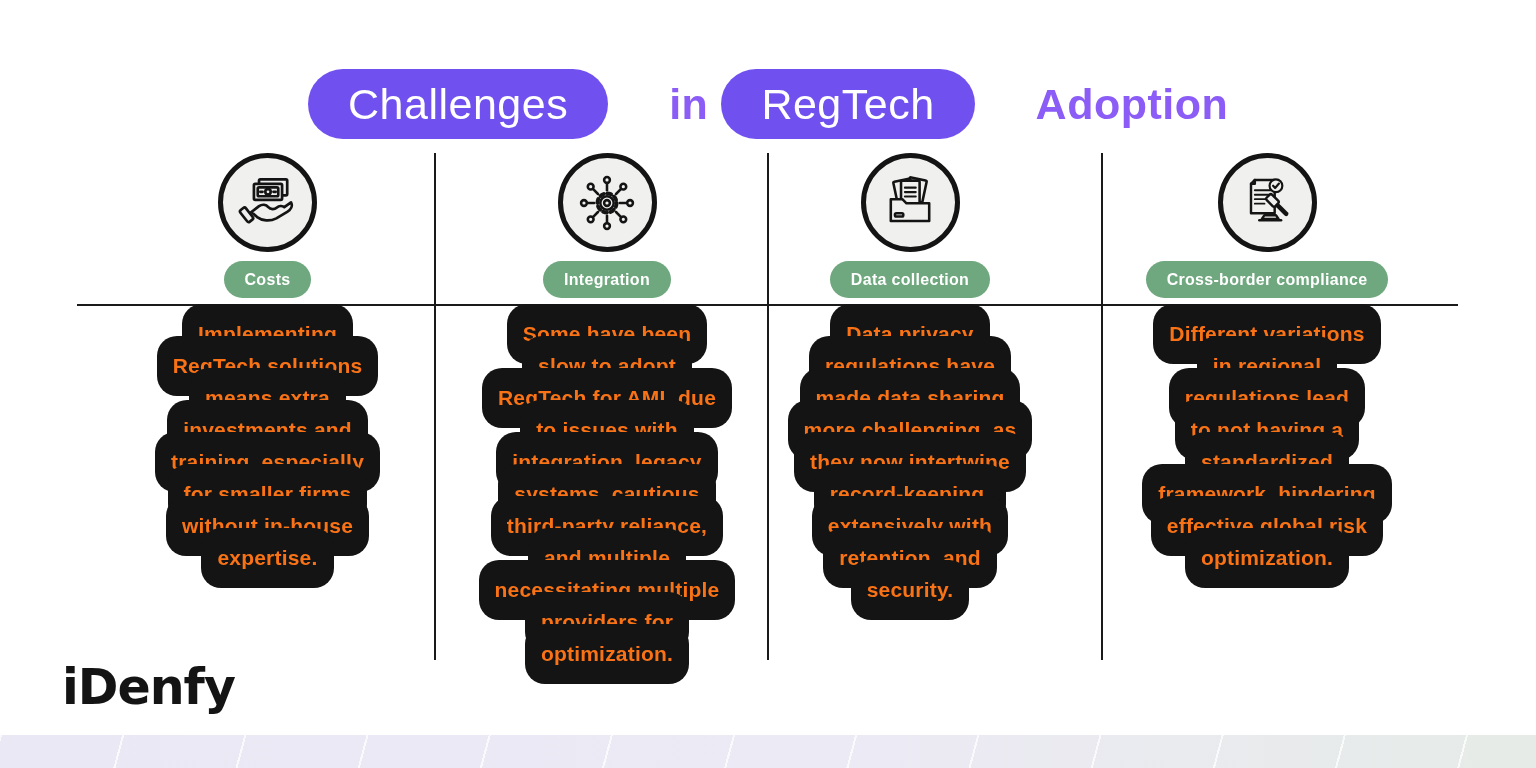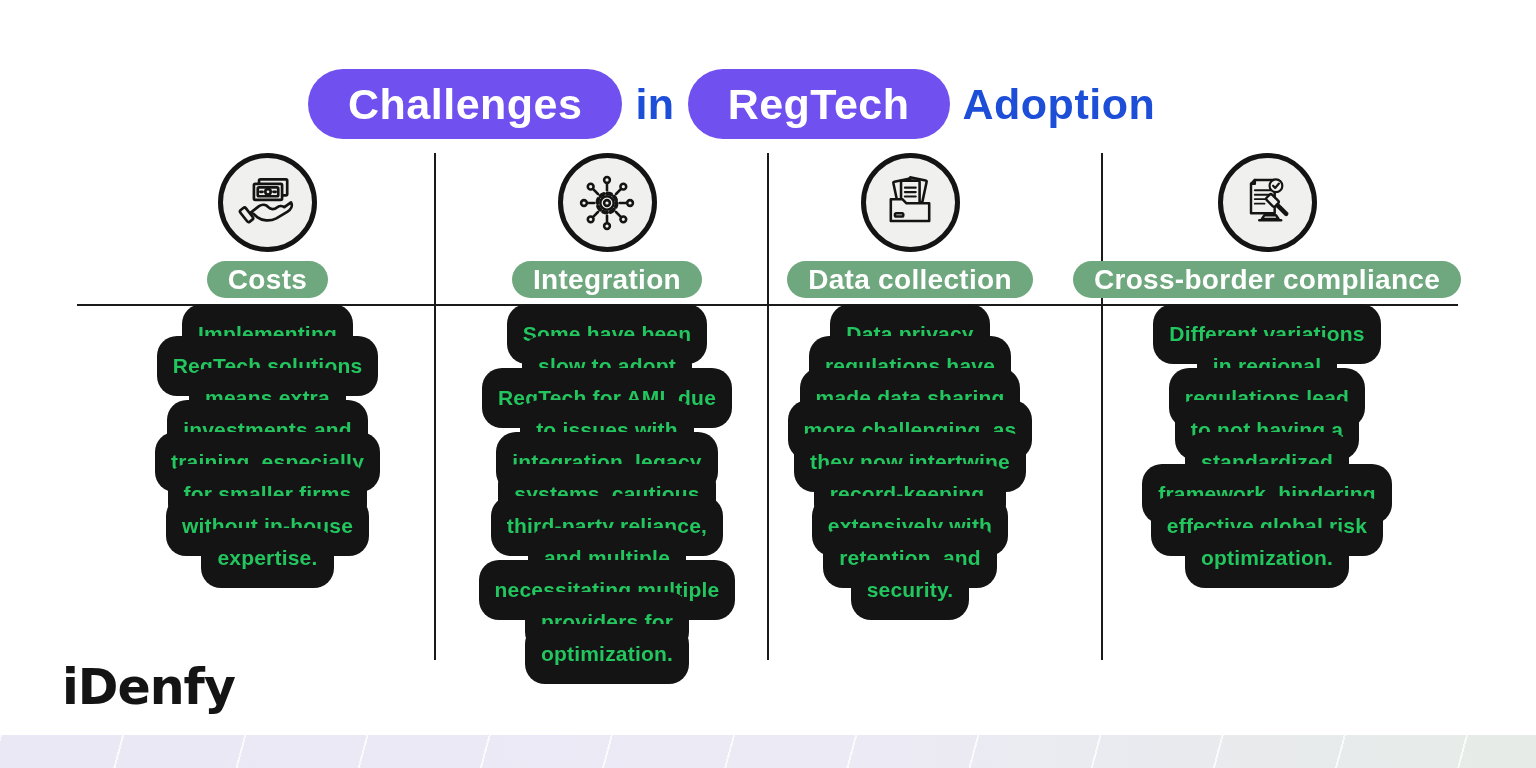--- a/index.html
+++ b/index.html
@@ -12,25 +12,25 @@
   .title-row{
     position:absolute;left:308px;top:68px;height:72px;
     display:flex;align-items:center;gap:13px;
   }
   .title-pill{
     background:var(--purple,#7150F0);
     color:#ffffff;
     border-radius:36px;
     height:70px;line-height:70px;
     padding:0 40px;
-    font-size:43px;font-weight:700;letter-spacing:.5px;
+    font-size:43px;font-weight:400;letter-spacing:.5px;
     white-space:nowrap;
   }
   .title-plain{
-    color:#1d4ed8;font-size:43px;font-weight:800;letter-spacing:.5px;white-space:nowrap;
+    color:#8b5cf6;font-size:43px;font-weight:800;letter-spacing:.5px;white-space:nowrap;margin-left:48px;
   }
   
   .h-rule{
     position:absolute;left:77px;top:304px;width:1381px;height:2px;background:#1a1a1a;
   }
   .v-rule{
     position:absolute;top:153px;height:507px;width:2px;background:#1a1a1a;
   }
   .v-rule.v1{left:434px;} .v-rule.v2{left:767px;} .v-rule.v3{left:1101px;}
   
@@ -47,33 +47,33 @@
   }
   .icon-circle svg{width:64px;height:64px;display:block;}
   .label-pill{
     margin-top:9px;
     background:var(--green,#6FA87E);
     border-radius:19px;height:37px;
     display:flex;align-items:center;justify-content:center;
     padding:0 21px;
   }
   .label-text{
-    color:#ffffff;font-size:28px;font-weight:700;white-space:nowrap;letter-spacing:.3px;
+    color:#ffffff;font-size:16px;font-weight:700;white-space:nowrap;letter-spacing:.3px;
   }
   .bubble{
     margin-top:20px;
     display:flex;flex-direction:column;align-items:center;
   }
   .line-row{
     height:32px;display:flex;align-items:center;justify-content:center;overflow:visible;
   }
   .line-pill{
     flex:none;
     background:var(--black,#141414);
-    color:#22c55e;
+    color:#f97316;
     font-size:21px;font-weight:700;letter-spacing:.2px;
     padding:18px 16px;border-radius:20px;
     white-space:nowrap;
   }
   
   .logo{
     position:absolute;left:62px;top:659px;
     font-family:"DejaVu Sans", sans-serif;
     font-size:49px;font-weight:700;letter-spacing:-1px;color:#141414;
   }

